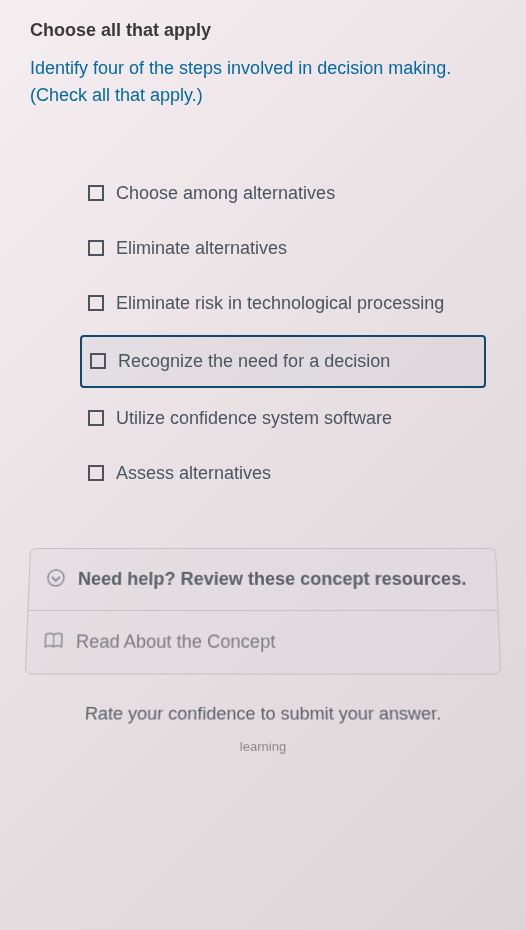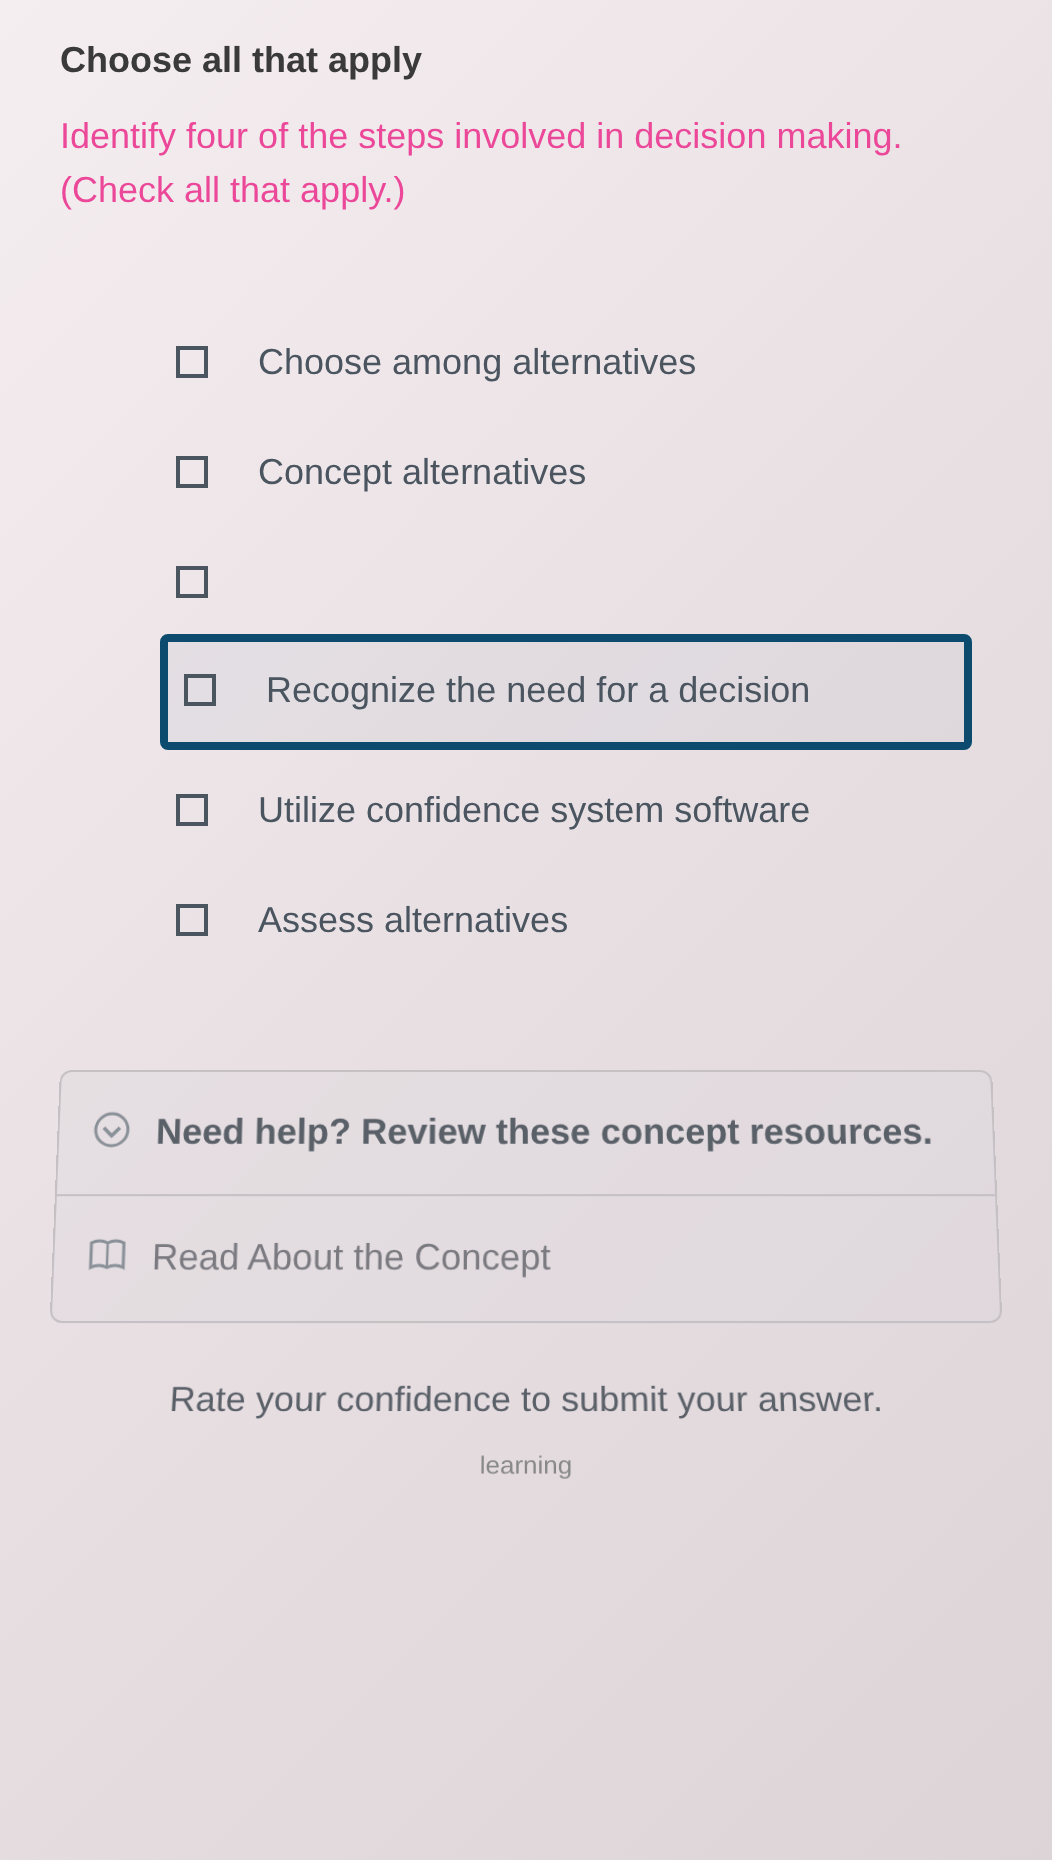--- a/index.html
+++ b/index.html
@@ -14,40 +14,40 @@
     position: relative;
   }
   .heading {
     font-weight: bold;
     font-size: 18px;
     margin-bottom: 14px;
   }
   .prompt {
     font-size: 18px;
     line-height: 1.5;
-    margin-bottom: 48px;
-    color: #ec4899;
+    margin-bottom: 60px;
+    color: #0369a1;
   }
   .options {
     padding-left: 50px;
     padding-right: 10px;
   }
   .option {
     display: flex;
     align-items: flex-start;
-    gap: 25px;
+    gap: 12px;
     padding: 12px 8px;
     font-size: 18px;
     color: #4a5560;
     line-height: 1.4;
     border-radius: 4px;
     margin-bottom: 6px;
   }
   .option.highlight {
-    border: 4px solid #0c4a6e;
+    border: 2px solid #0c4a6e;
     background: rgba(200,205,212,0.25);
   }
   .checkbox {
     flex: 0 0 16px;
     width: 16px;
     height: 16px;
     border: 2.5px solid #4a5560;
     margin-top: 4px;
     background: transparent;
   }
@@ -106,24 +106,25 @@
 <div class="heading">Choose all that apply</div>
 <div class="prompt">Identify four of the steps involved in decision making. (Check all that apply.)</div>
 
 <div class="options">
   <div class="option">
     <div class="checkbox"></div>
     <div class="option-label">Choose among alternatives</div>
   </div>
   <div class="option">
     <div class="checkbox"></div>
-    <div class="option-label">Concept alternatives</div>
+    <div class="option-label">Eliminate alternatives</div>
   </div>
   <div class="option">
     <div class="checkbox"></div>
+    <div class="option-label">Eliminate risk in technological processing</div>
   </div>
   <div class="option highlight">
     <div class="checkbox"></div>
     <div class="option-label">Recognize the need for a decision</div>
   </div>
   <div class="option">
     <div class="checkbox"></div>
     <div class="option-label">Utilize confidence system software</div>
   </div>
   <div class="option">

